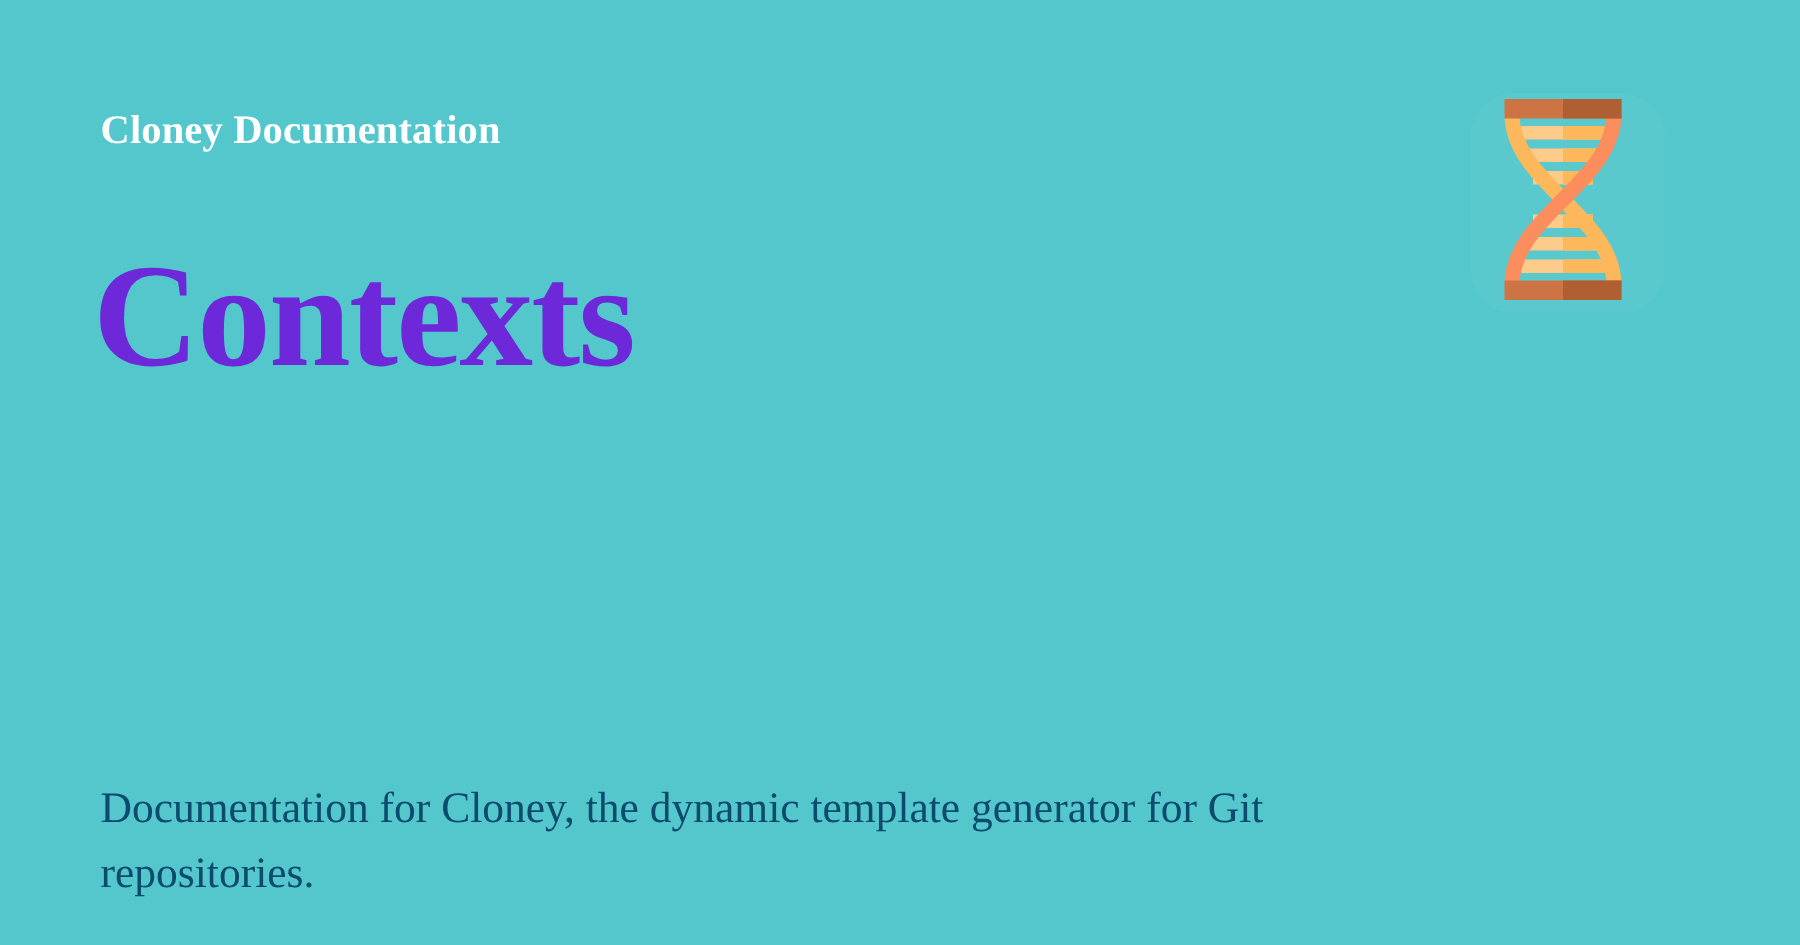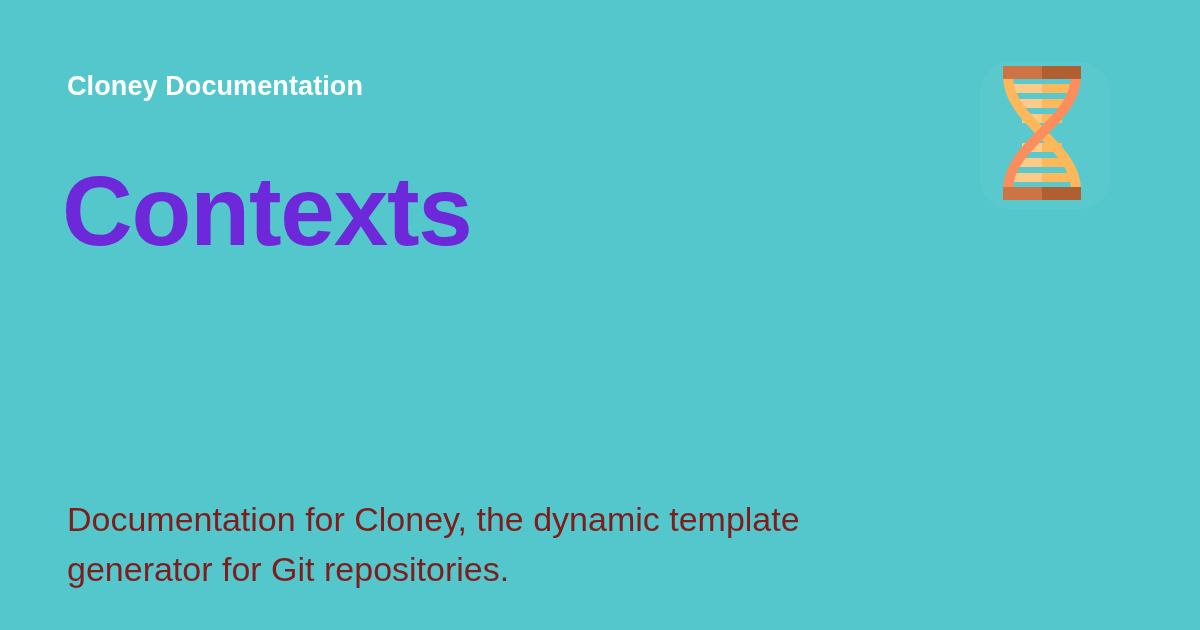--- a/index.html
+++ b/index.html
@@ -22,20 +22,21 @@
     background: #53c7cb;
   }
 
   
   .text-col {
     position: absolute;
     left: 67px;
     top: 0;
     width: 900px;
     height: 630px;
+    font-family: Liberation Serif, serif;
   }
 
   .site-title {
     position: absolute;
     top: 70px;
     left: 0;
     font-size: 27px;
     font-weight: bold;
     color: #ffffff;
     letter-spacing: 0.1px;
@@ -50,26 +51,26 @@
     font-size: 98px;
     font-weight: bold;
     color: #6d28d9;
     letter-spacing: -1.2px;
     line-height: 1.05;
     white-space: nowrap;
   }
 
   .description {
     position: absolute;
-    top: 494px;
+    top: 518px;
     left: 0;
     width: 840px;
-    font-size: 34px;
+    font-size: 29px;
     font-weight: normal;
-    color: #7f1d1d;
+    color: #0c4a6e;
     line-height: 1.48;
   }
 
   
   .logo-wrap {
     position: absolute;
     left: 980px;
     top: 62px;
     width: 130px;
     height: 147px;

